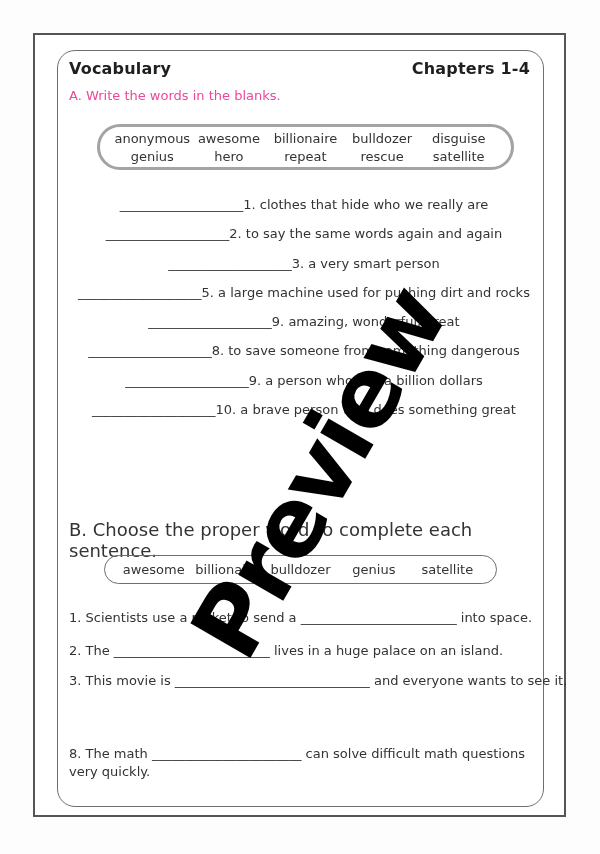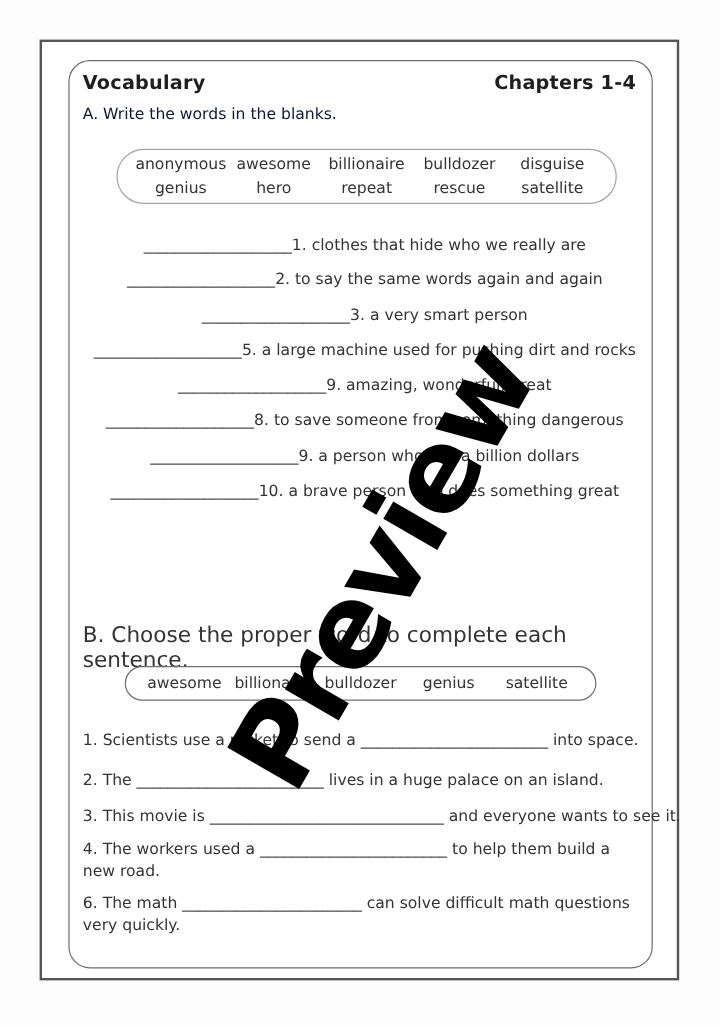--- a/index.html
+++ b/index.html
@@ -46,29 +46,29 @@
     font-size: 16px;
     font-weight: bold;
     color: #1f1f1f;
     letter-spacing: 0.2px;
   }
   .instruction-a {
     position: absolute;
     top: 37px;
     left: 11px;
     font-size: 13px;
-    color: #0f172a;
+    color: #ec4899;
   }
   .pill-a {
     position: absolute;
     top: 73px;
     left: 39px;
     width: 417px;
     height: 46px;
-    border: 1px solid #a3a3a3;
+    border: 3px solid #a3a3a3;
     border-radius: 23px;
     box-sizing: border-box;
     display: grid;
     grid-template-columns: repeat(5, 1fr);
     grid-auto-rows: 1fr;
     align-items: center;
     justify-items: center;
     font-size: 13px;
     color: #333333;
     padding: 2px 14px;
@@ -186,21 +186,20 @@
         <span>awesome</span>
         <span>billionaire</span>
         <span>bulldozer</span>
         <span>genius</span>
         <span>satellite</span>
       </div>
 
       <div class="sentence s1">1. Scientists use a rocket to send a ________________________ into space.</div>
       <div class="sentence s2">2. The ________________________ lives in a huge palace on an island.</div>
       <div class="sentence s3">3. This movie is ______________________________ and everyone wants to see it.</div>
-      <div class="sentence s4">4. The workers used a ________________________ to help them build a new road.</div>
-      <div class="sentence s5">6. The math _______________________ can solve difficult math questions very quickly.</div>
+      <div class="sentence s5">8. The math _______________________ can solve difficult math questions very quickly.</div>
 
     </div>
   </div>
 
   <div class="watermark">Preview</div>
 
 </div>
 
 </body></html>

